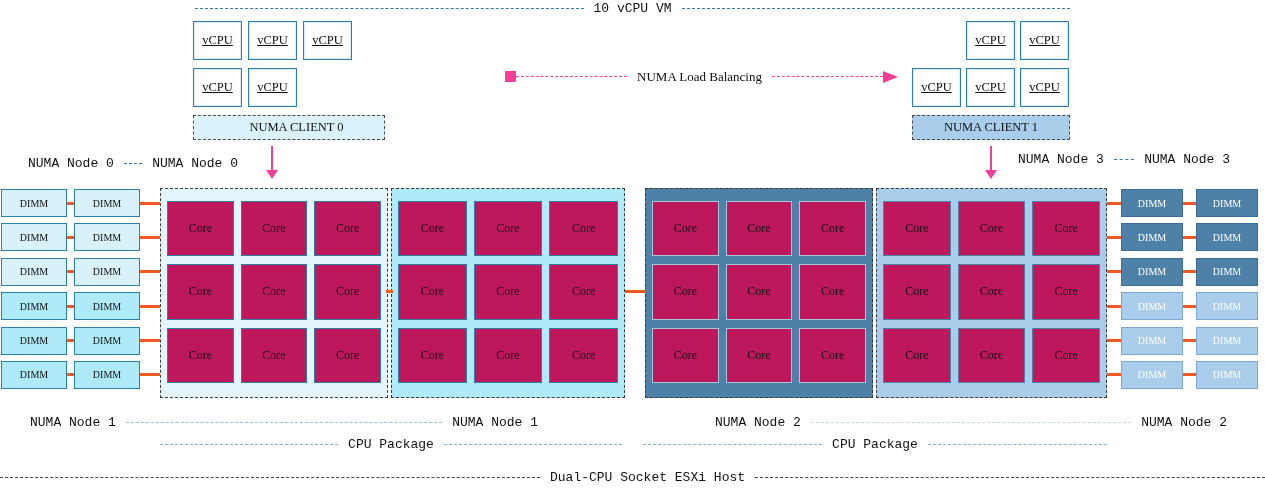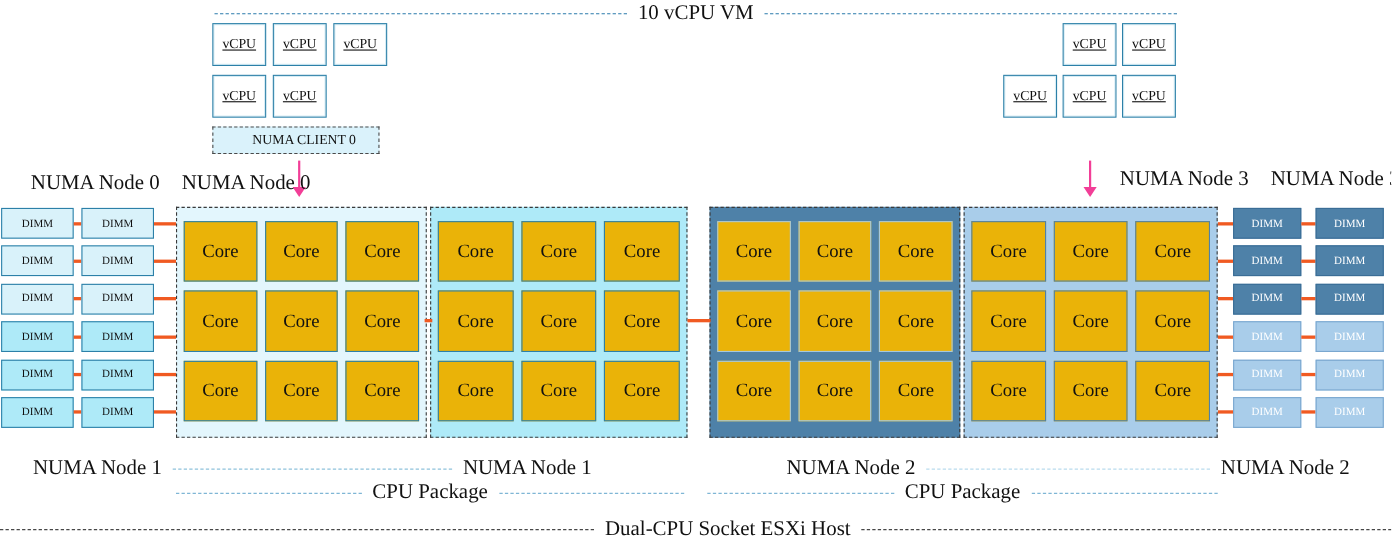--- a/index.html
+++ b/index.html
@@ -2,21 +2,21 @@
 <html style="--teal: #2c80a8; --pink: #f23e97; --orange: #f05a22; --steel: #2b7bac; --line-node1: #8ec2dc; --line-node2: #b9dcee; --line-pkg: #7fb6d5;"><head>
 <meta charset="utf-8">
 <style>
   html,body{margin:0;padding:0;background:#fff;}
   .stage{
     position:relative;width:1265px;height:490px;background:#ffffff;overflow:hidden;
     font-family:"Liberation Serif","DejaVu Serif",serif;color:#111;
   }
 
   
-  .hgroup{position:absolute;display:flex;align-items:center;font-size:19px;white-space:nowrap;}
+  .hgroup{position:absolute;display:flex;align-items:center;font-size:13px;white-space:nowrap;font-family:Liberation Mono, monospace;}
   .dash{flex:1;height:0;border-top:1.5px dashed var(--steel);align-self:center;}
   .dash.m{margin:0 10px;}
   .dash.fix{flex:0 0 auto;}
   .dash.node1{border-top-color:var(--line-node1);}
   .dash.node2{border-top-color:var(--line-node2);}
   .dash.pkg{border-top-color:var(--line-pkg);}
   .dash.host{border-top-color:#474747;}
 
   
   .cluster{position:absolute;}
@@ -25,21 +25,21 @@
   .cluster-right .vcpu-row.r0{margin-left:54px;}
   .vcpu-box{
     width:49px;height:39px;box-sizing:border-box;background:#fff;
     border:1.5px solid var(--teal);box-shadow:0 0 0 1px #d8edf5 inset;
     display:flex;align-items:center;justify-content:center;font-size:12.5px;
   }
   .client-box{
     box-sizing:border-box;height:25px;border:1.5px dashed #4a4a4a;
     display:flex;align-items:center;justify-content:center;font-size:12.5px;
   }
-  .cluster-left .client-box{width:152px;padding-left:15px;}
+  .cluster-left .client-box{width:192px;padding-left:15px;}
   .cluster-right .client-box{width:158px;}
 
   
   .loadbal{position:absolute;left:505px;top:70px;width:393px;height:13px;display:flex;align-items:center;font-size:13px;white-space:nowrap;}
   .lb-square{flex:0 0 auto;width:11px;height:11px;background:var(--pink);}
   .lb-dash{flex:1;height:0;border-top:1.8px dashed var(--pink);}
   .lb-label{margin:0 10px;}
   .lb-arrow{flex:0 0 auto;width:0;height:0;border-left:15px solid var(--pink);border-top:6px solid transparent;border-bottom:6px solid transparent;}
 
   
@@ -48,22 +48,22 @@
   .da-head{width:0;height:0;border-top:9px solid var(--pink);border-left:6px solid transparent;border-right:6px solid transparent;}
 
   
   .core-block{
     position:absolute;top:188px;height:210px;box-sizing:border-box;
     border:1.5px dashed #3a3a3a;
     display:grid;grid-template-columns:repeat(3,1fr);grid-template-rows:repeat(3,1fr);
     gap:8px 7px;padding:12px 6px 14px 6px;
   }
   .core-box{
-    background:#eab308;border:1.5px solid var(--teal);box-sizing:border-box;
-    display:flex;align-items:center;justify-content:center;font-size:17px;
+    background:#be185d;border:1.5px solid var(--teal);box-sizing:border-box;
+    display:flex;align-items:center;justify-content:center;font-size:12px;
   }
 
   
   .dimm-bank{position:absolute;top:189px;height:200px;display:flex;flex-direction:column;justify-content:space-between;}
   .dimm-row{display:flex;align-items:center;}
   .dimm-box{
     box-sizing:border-box;width:66px;height:28px;border:1.5px solid var(--teal);
     display:flex;align-items:center;justify-content:center;font-size:10px;flex:0 0 auto;
   }
   .dimm-bank[data-side="right"] .dimm-box{width:62px;}
@@ -100,22 +100,32 @@
   <div class="cluster cluster-right" style="left:912px;top:21px;">
     <div class="vcpu-row r0">
         <div class="vcpu-box">vCPU</div>
         <div class="vcpu-box">vCPU</div>
       </div>
     <div class="vcpu-row r1">
         <div class="vcpu-box">vCPU</div>
         <div class="vcpu-box">vCPU</div>
         <div class="vcpu-box">vCPU</div>
       </div>
-  </div>
-
+    <div class="client-box" style="background: rgb(169, 205, 234);">
+      <span>NUMA CLIENT 1</span>
+    </div>
+  </div>
+
+  <div class="loadbal">
+    <span class="lb-square"></span>
+    <span class="lb-dash"></span>
+    <span class="lb-label">NUMA Load Balancing</span>
+    <span class="lb-dash"></span>
+    <span class="lb-arrow"></span>
+  </div>
 
   <div class="down-arrow" style="left:265px;top:146px;">
     <span class="da-stem"></span>
     <span class="da-head"></span>
   </div>
   <div class="down-arrow" style="left:984px;top:146px;">
     <span class="da-stem"></span>
     <span class="da-head"></span>
   </div>
 

